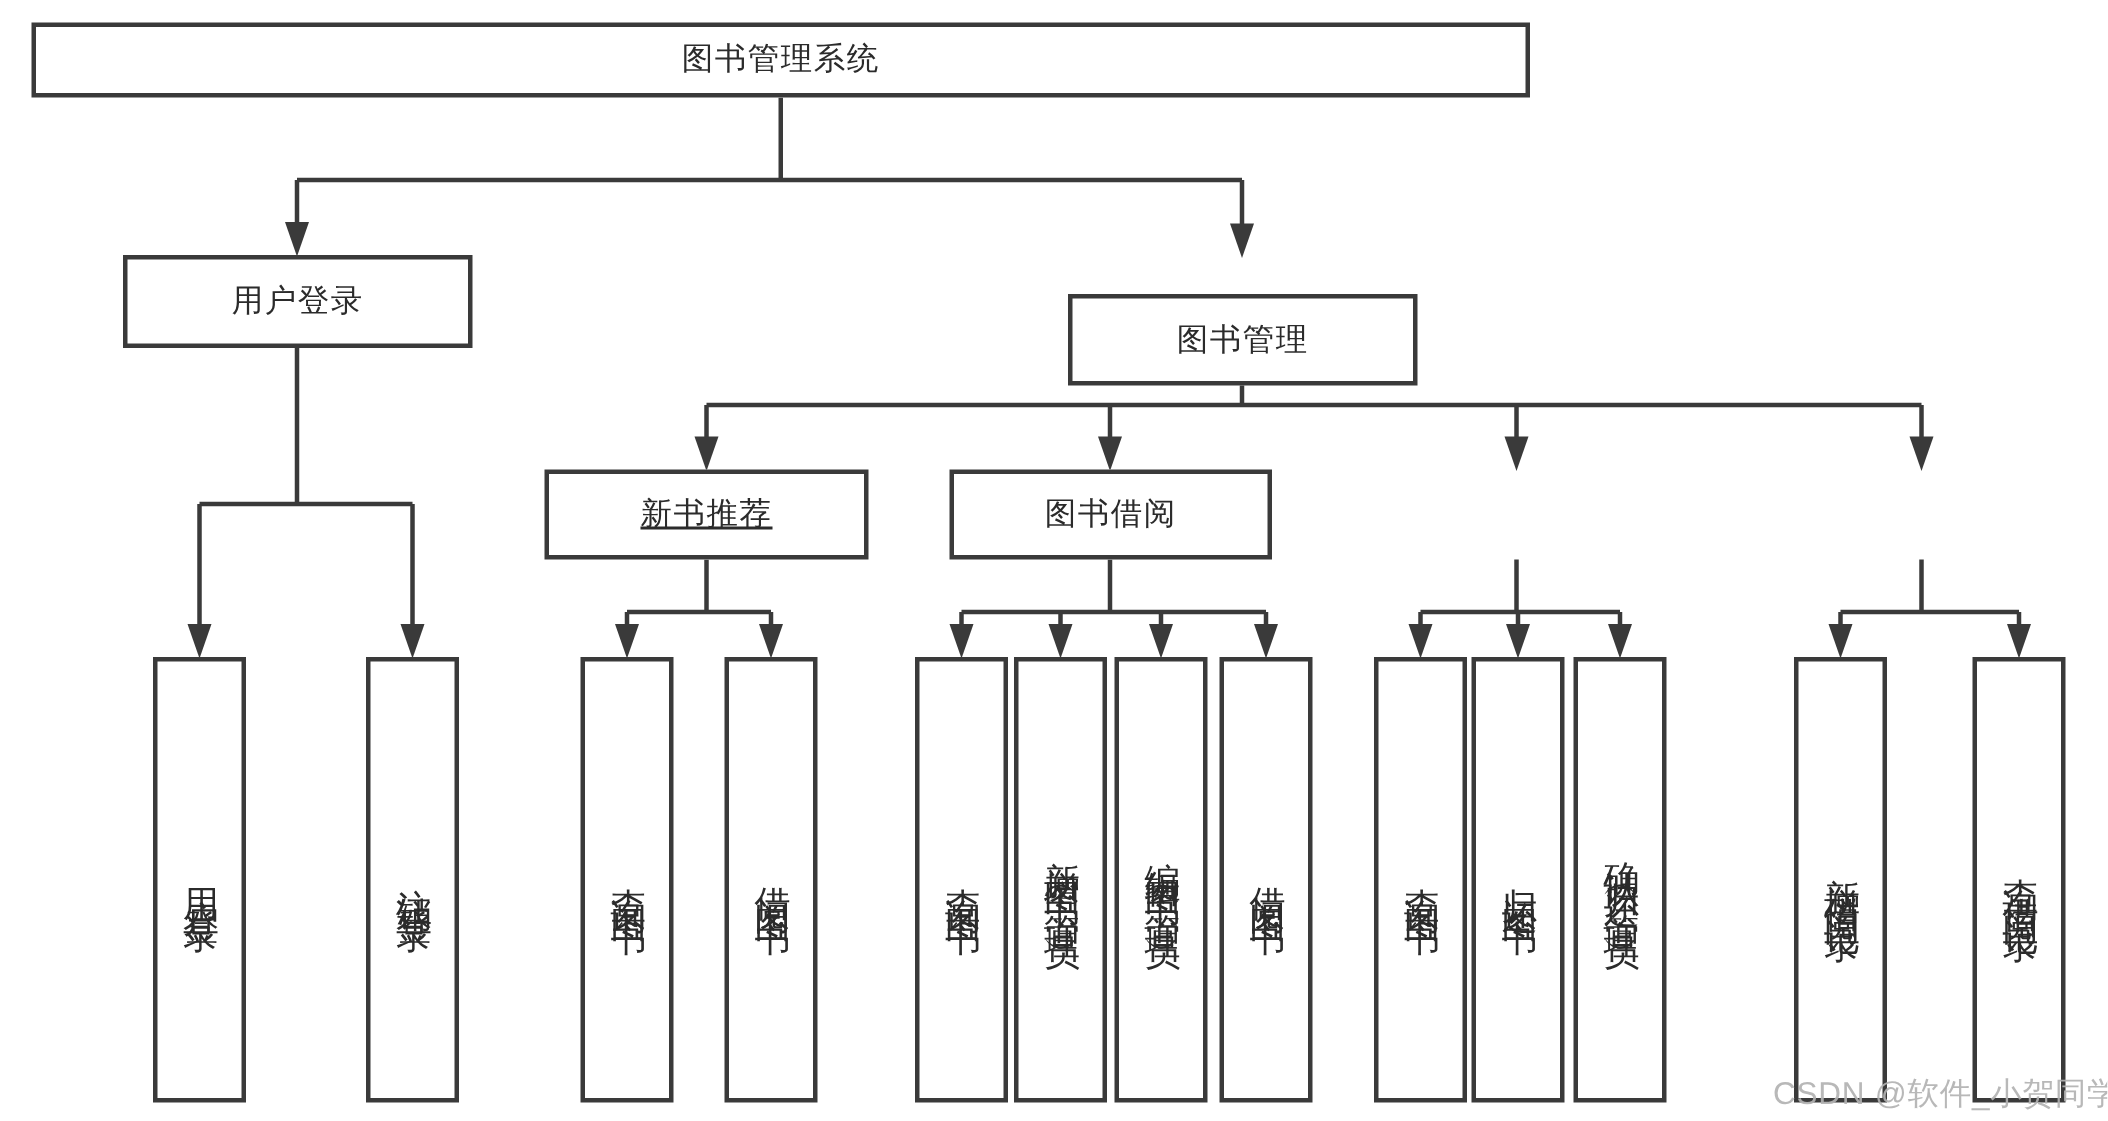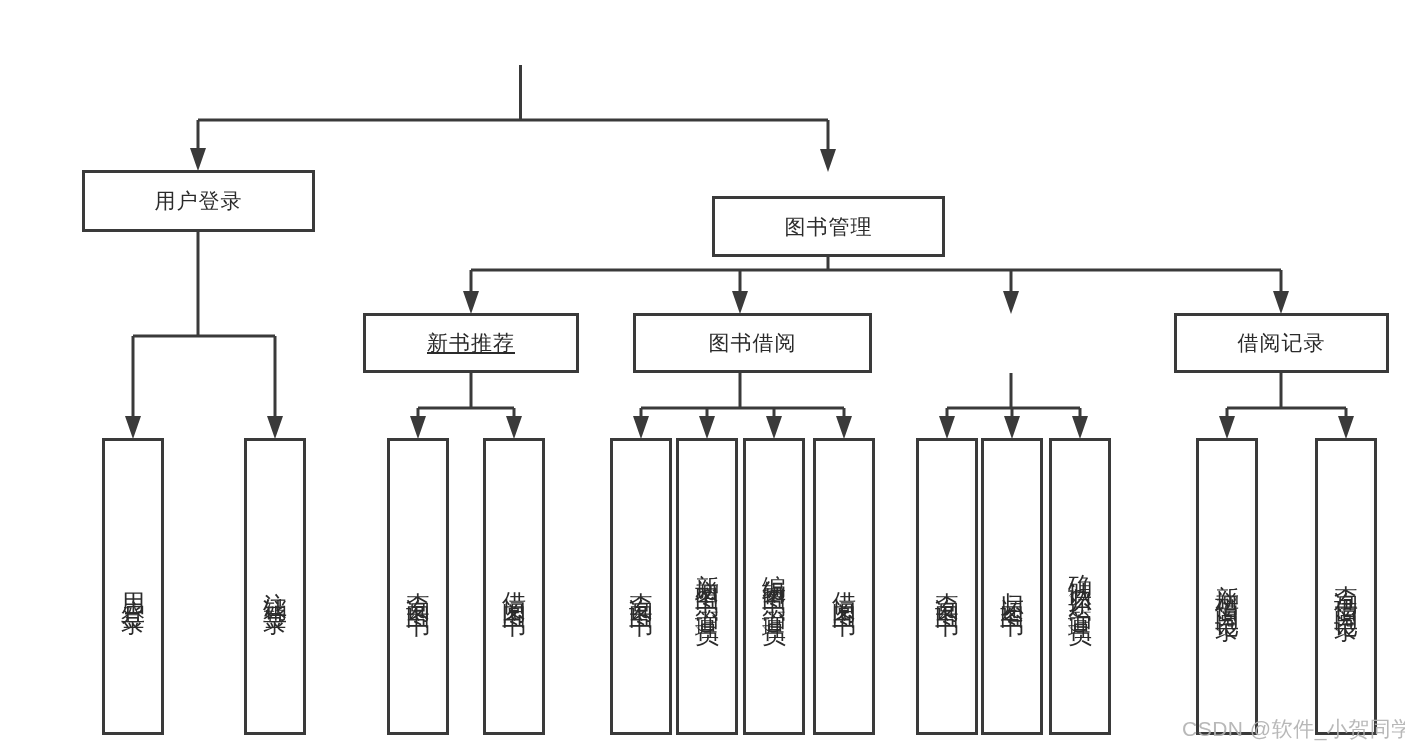--- a/index.html
+++ b/index.html
@@ -42,21 +42,21 @@
     font-size: 24px;
     letter-spacing: 7px;
     line-height: 1;
     white-space: normal;
   }
   
   #n-root    { left: 21px;  top: 15px;  width: 999px; height: 50px; }
   #n-login   { left: 82px;  top: 170px; width: 233px; height: 62px; }
   #n-mgmt    { left: 712px; top: 171px; width: 233px; height: 61px; margin-top: 25px; }
   #n-rec     { left: 363px; top: 313px; width: 216px; height: 60px; text-decoration: underline; }
-  #n-borrow  { left: 633px; top: 313px; width: 239px; height: 60px; }
+  #n-borrow  { left: 633px; top: 313px; width: 215px; height: 60px; }
   #n-current { left: 904px; top: 313px; width: 215px; height: 60px; }
   #n-record  { left: 1174px;top: 313px; width: 215px; height: 60px; }
   .leaf { top: 438px; width: 62px; height: 297px; }
   #n-login-1   { left: 102px; }
   #n-login-2   { left: 244px; }
   #n-rec-1     { left: 387px; }
   #n-rec-2     { left: 483px; }
   #n-borrow-1  { left: 610px; }
   #n-borrow-2  { left: 676px; }
   #n-borrow-3  { left: 743px; }
@@ -148,27 +148,27 @@
 
       <polygon points="939,416 955,416 947,439"></polygon>
       <polygon points="1004,416 1020,416 1012,439"></polygon>
       <polygon points="1072,416 1088,416 1080,439"></polygon>
 
       <polygon points="1219,416 1235,416 1227,439"></polygon>
       <polygon points="1338,416 1354,416 1346,439"></polygon>
     </g>
   </svg>
 
+  <div id="n-root" class="box">图书管理系统</div>
 
   <div id="n-login" class="box">用户登录</div>
   <div id="n-mgmt" class="box">图书管理</div>
 
   <div id="n-rec" class="box">新书推荐</div>
   <div id="n-borrow" class="box">图书借阅</div>
-  <div id="n-record" class="box">借阅记录</div>
 
   <div id="n-login-1" class="box vbox leaf">用户登录</div>
   <div id="n-login-2" class="box vbox leaf">注销登录</div>
 
   <div id="n-rec-1" class="box vbox leaf">查询图书</div>
   <div id="n-rec-2" class="box vbox leaf">借阅图书</div>
 
   <div id="n-borrow-1" class="box vbox leaf">查询图书</div>
   <div id="n-borrow-2" class="box vbox leaf">新增图书（管理员）</div>
   <div id="n-borrow-3" class="box vbox leaf">编辑图书（管理员）</div>

